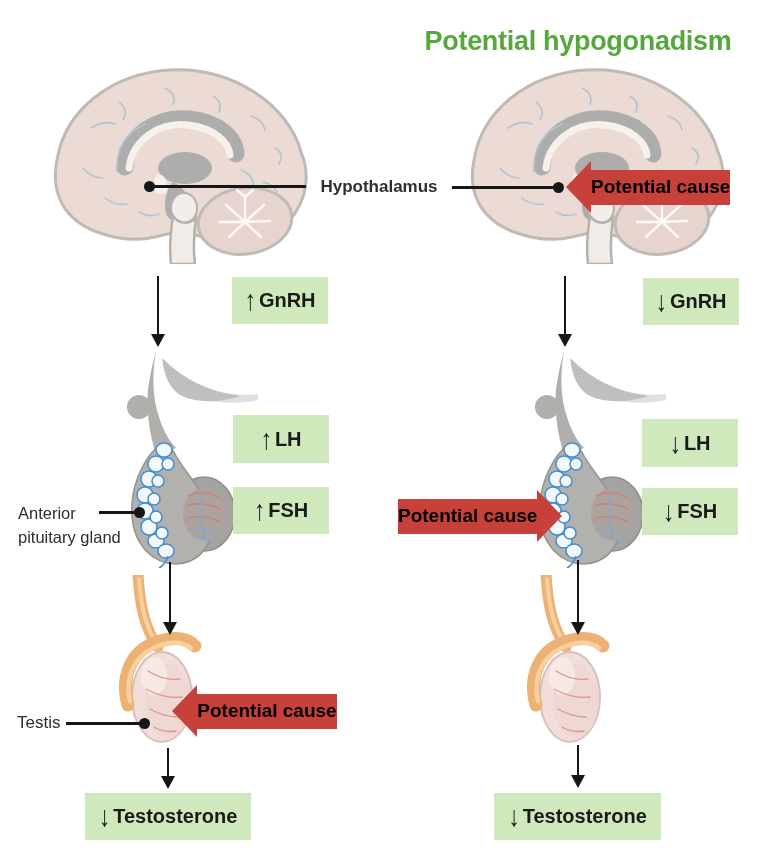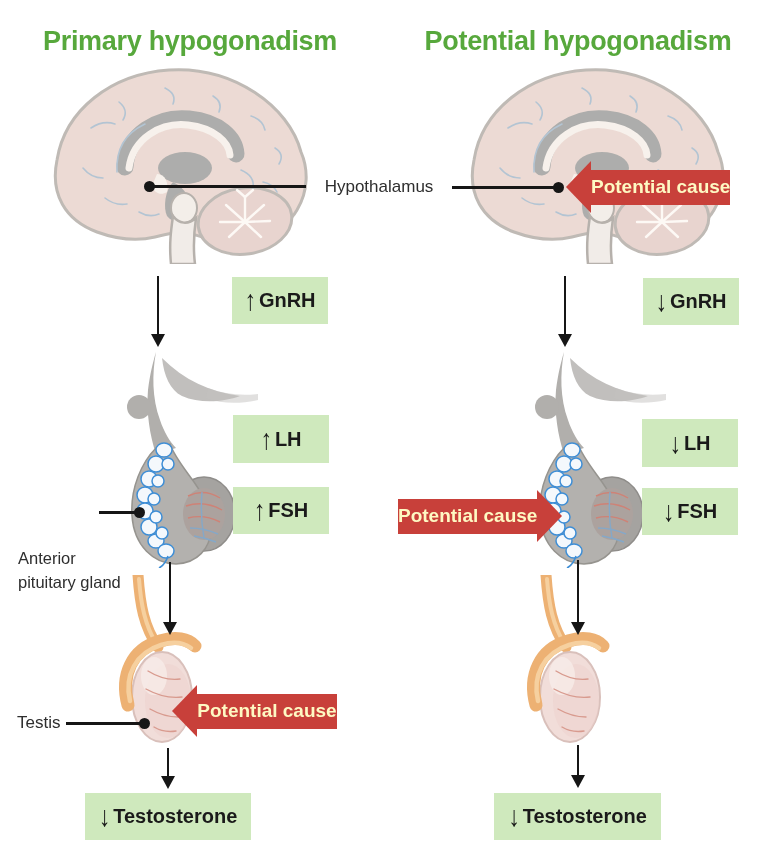--- a/index.html
+++ b/index.html
@@ -28,21 +28,21 @@
         color:#1a1a1a;font-weight:bold;font-size:20px;white-space:nowrap;}
   .glyph{display:inline-block;transform:scaleY(1.25);font-size:23px;margin-right:3px;font-weight:bold;}
 
   .fa{position:absolute;display:flex;flex-direction:column;align-items:center;width:16px;}
   .fa .stem{width:2.5px;background:var(--ink);}
   .fa .tip{width:0;height:0;border-left:7px solid transparent;border-right:7px solid transparent;
            border-top:13px solid var(--ink);}
 
   .pc{position:absolute;height:52px;display:flex;align-items:center;}
   .pc .bar{height:35px;background:var(--red);flex:1;display:flex;align-items:center;justify-content:center;
-           color:#fef9c3;font-weight:bold;font-size:19px;white-space:nowrap;}
+           color:#000000;font-weight:bold;font-size:19px;white-space:nowrap;}
   .pc .head-l{width:0;height:0;border-top:26px solid transparent;border-bottom:26px solid transparent;
               border-right:25px solid var(--red);}
   .pc .head-r{width:0;height:0;border-top:26px solid transparent;border-bottom:26px solid transparent;
               border-left:25px solid var(--red);}
 </style>
 </head>
 <body>
 
 <div class="canvas">
 
@@ -137,21 +137,20 @@
             <path d="M38,134 q14,8 28,8"></path>
               <path d="M42,152 q10,6 22,4"></path>
           </g>
           <path d="M16,130 C8,100 20,74 48,66 C64,61 76,64 83,71" fill="none" stroke="#edb173" stroke-width="13" stroke-linecap="round"></path>
           <path d="M18,126 C12,100 24,78 49,70 C62,66 72,68 79,73" fill="none" stroke="#f6d09f" stroke-width="4.5" stroke-linecap="round"></path>
         </g>
       </symbol>
     </defs>
   </svg>
 
-  <div class="title" style="left:190px;">Primary hypogonadism</div>
   <div class="title" style="left:578px;">Potential hypogonadism</div>
 
   <svg class="organ" style="left:35px;top:64px;" width="280" height="200">
       <use href="#brain" xlink:href="#brain"></use>
     </svg>
   <svg class="organ" style="left:452px;top:64px;" width="280" height="200">
       <use href="#brain" xlink:href="#brain"></use>
     </svg>
 
   <svg class="organ" style="left:112px;top:352px;" width="150" height="216">
@@ -165,25 +164,25 @@
       <use href="#testis" xlink:href="#testis"></use>
     </svg>
   <svg class="organ" style="left:520px;top:575px;" width="100" height="190">
       <use href="#testis" xlink:href="#testis"></use>
     </svg>
 
   <div class="ldot" style="left:144px;top:181px;"></div>
   <div class="ldot" style="left:553px;top:182px;"></div>
   <div class="lline" style="left:152px;top:185px;width:154px;"></div>
   <div class="lline" style="left:452px;top:186px;width:106px;"></div>
-  <div class="lbl center" style="left:379px;top:175px;">Hypothalamus</div>
+  <div class="lbl center" style="left:379px;top:175px;font-weight:bold;">Hypothalamus</div>
 
   <div class="ldot" style="left:134px;top:507px;"></div>
   <div class="lline" style="left:99px;top:511px;width:40px;"></div>
-  <div class="lbl" style="left:18px;top:501px;font-size:16.5px;margin-top:45px;">
+  <div class="lbl" style="left:18px;top:501px;font-size:16.5px;">
     <div>Anterior</div>
     <div>pituitary gland</div>
   </div>
 
   <div class="ldot" style="left:139px;top:718px;"></div>
   <div class="lline" style="left:66px;top:722px;width:78px;"></div>
   <div class="lbl" style="left:17px;top:711px;text-align:center;">Testis</div>
 
   <div class="fa" style="left:150px;top:276px;">
       <div class="stem" style="height:58px;"></div>

